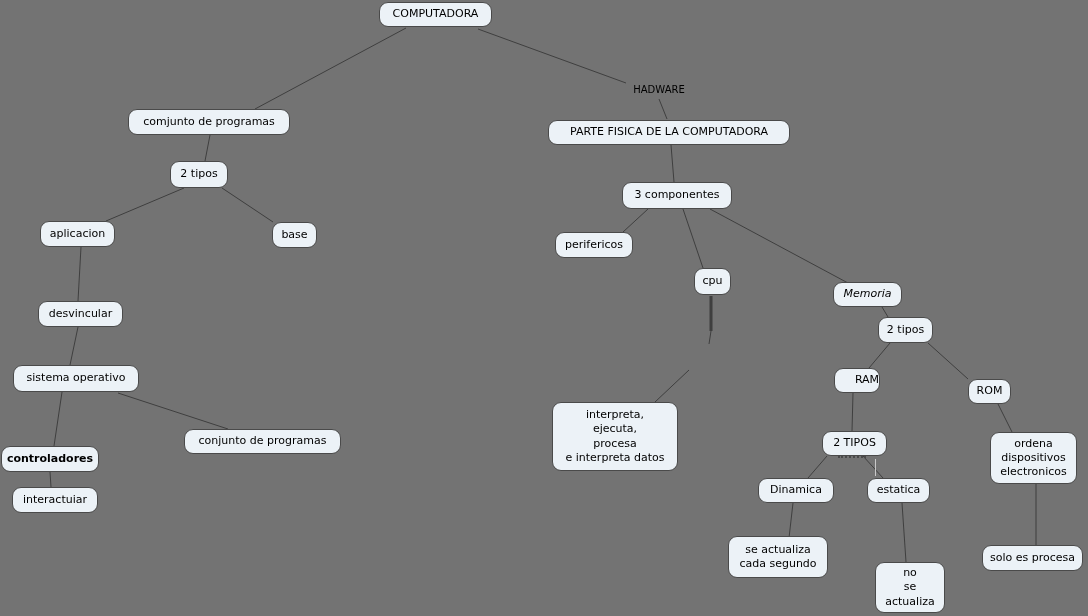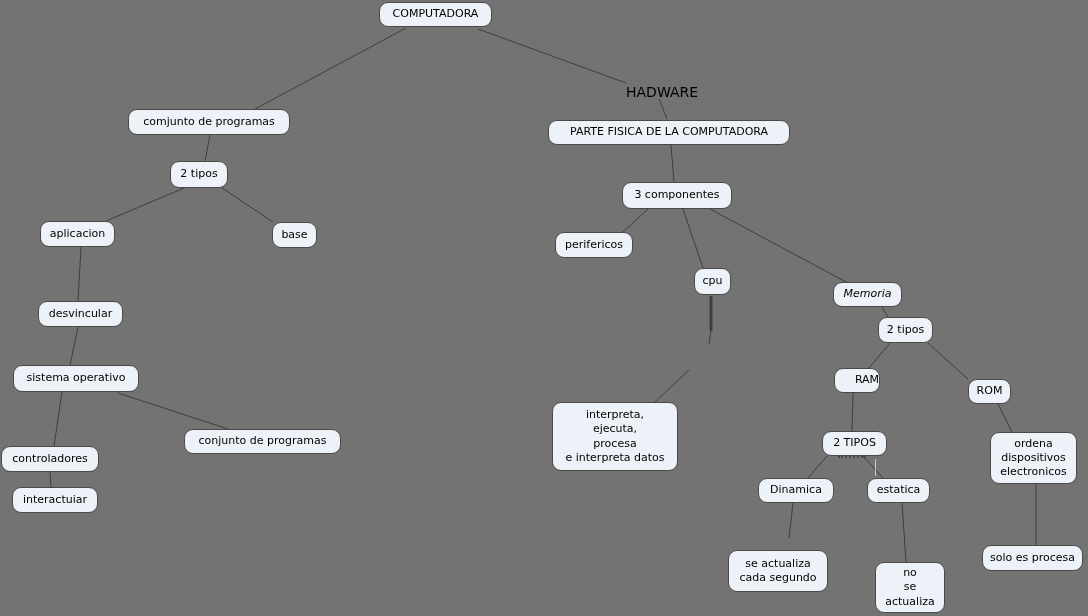--- a/index.html
+++ b/index.html
@@ -27,21 +27,21 @@
     justify-content: center;
     font-size: 11px;
     line-height: 1.3;
     color: #000000;
     text-align: center;
     white-space: pre-line;
     padding: 0 4px;
   }
   .link-label {
     position: absolute;
-    font-size: 14px;
+    font-size: 10px;
     color: #000000;
     text-align: center;
     white-space: nowrap;
   }
   .selection-dots {
     position: absolute;
     left: 838px; top: 452px;
     width: 28px; height: 4px;
     border-bottom: 2px dotted #4a4a4a;
   }
@@ -105,25 +105,25 @@
   <div class="node" style="left:968px;top:379px;width:43px;height:25px;">ROM</div>
   <div class="node" style="left:552px;top:402px;width:126px;height:69px;">interpreta,
 ejecuta,
 procesa
 e interpreta datos</div>
   <div class="node" style="left:822px;top:431px;width:65px;height:25px;">2 TIPOS</div>
   <div class="node" style="left:184px;top:429px;width:157px;height:25px;">conjunto de programas</div>
   <div class="node" style="left:990px;top:432px;width:87px;height:52px;">ordena
 dispositivos
 electronicos</div>
-  <div class="node" style="left:1px;top:446px;width:98px;height:26px;">controladores</div>
+  <div class="node" style="left:1px;top:446px;width:98px;height:26px;font-weight:bold;">controladores</div>
   <div class="node" style="left:12px;top:487px;width:86px;height:26px;">interactuiar</div>
   <div class="node" style="left:758px;top:478px;width:76px;height:25px;">Dinamica</div>
   <div class="node" style="left:867px;top:478px;width:63px;height:25px;">estatica</div>
-  <div class="node" style="left:728px;top:550px;width:100px;height:42px;text-align:center;">se actualiza
+  <div class="node" style="left:728px;top:536px;width:100px;height:42px;text-align:center;">se actualiza
 cada segundo</div>
   <div class="node" style="left:875px;top:562px;width:70px;height:51px;">no
 se
 actualiza</div>
   <div class="node" style="left:982px;top:545px;width:101px;height:26px;">solo es procesa</div>
 
   <div class="link-label" style="left:626px;top:84px;width:66px;">HADWARE</div>
 
   <div class="selection-dots"></div>
   <div class="faint-mark"></div>

